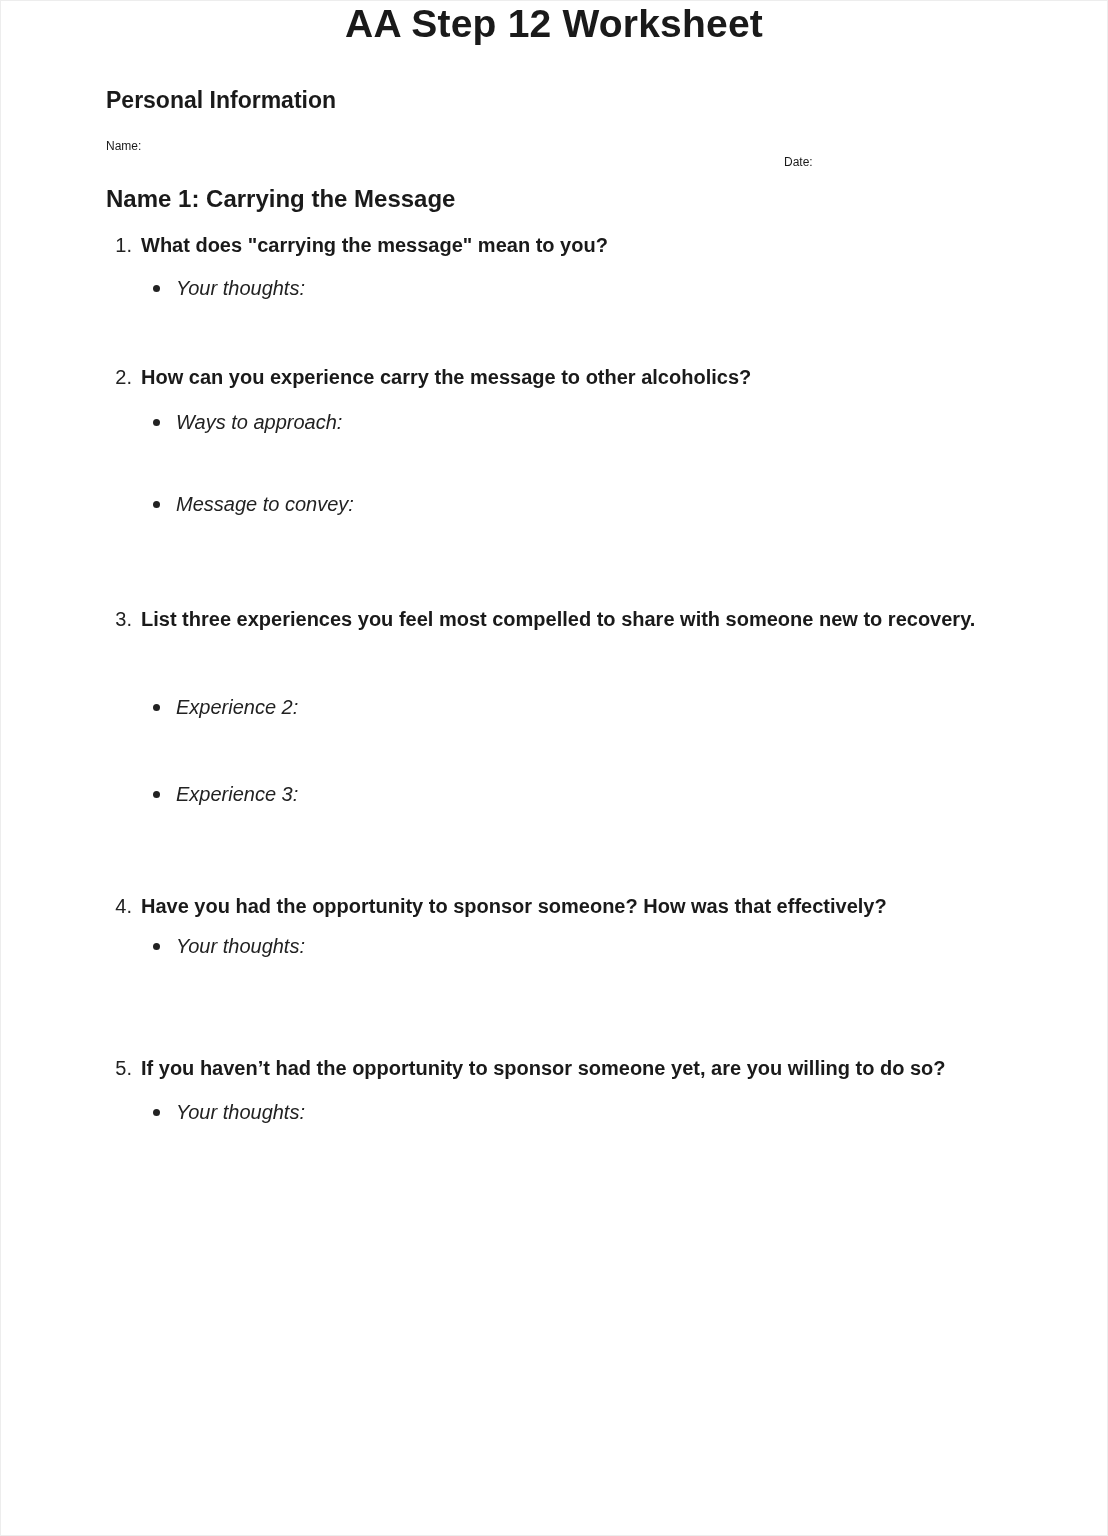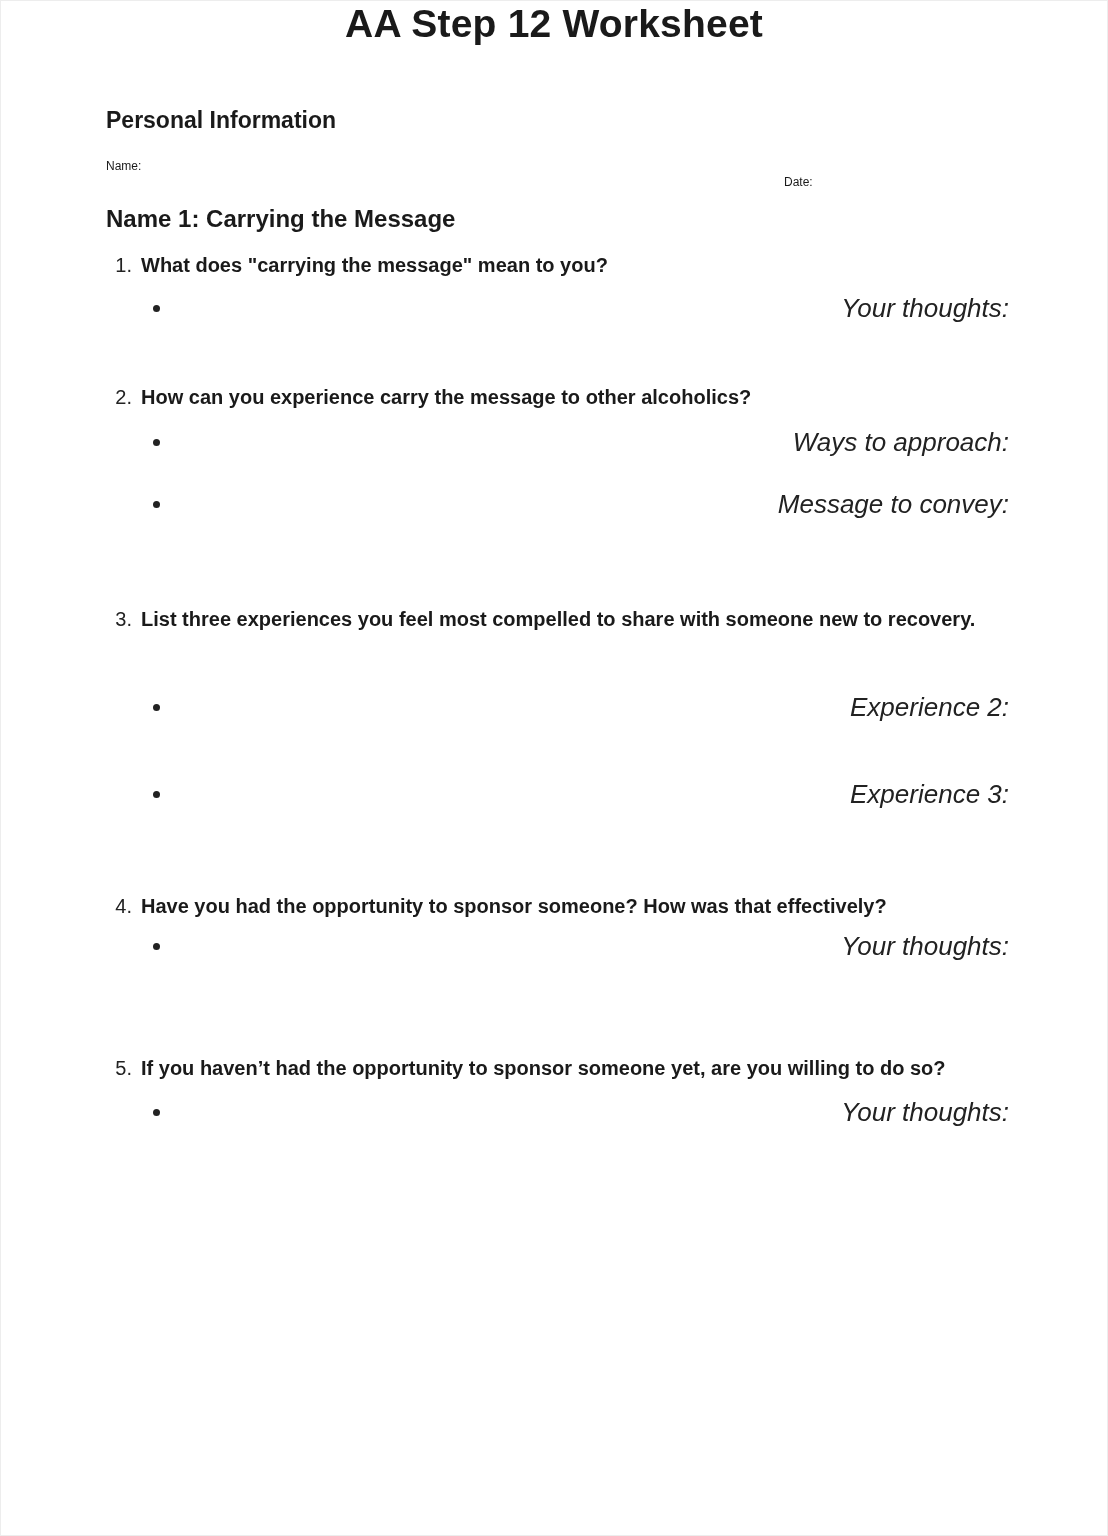--- a/index.html
+++ b/index.html
@@ -19,21 +19,21 @@
     padding: 0 98px 0 105px;
   }
   .doc-title {
     font-size: 39px;
     line-height: 46px;
     font-weight: 700;
     text-align: center;
     letter-spacing: 0.2px;
   }
   .section-heading {
-    margin-top: 58px;
+    margin-top: 38px;
     font-size: 23px;
     line-height: 30px;
     font-weight: 700;
   }
   .info-row {
     position: relative;
     margin-top: 18px;
     font-size: 12px;
     line-height: 26px;
     font-weight: 400;
@@ -68,43 +68,42 @@
   }
   .q-text {
     flex: 1;
     max-width: 860px;
     font-weight: 700;
   }
   .bullet {
     display: flex;
     align-items: flex-start;
     padding-left: 47px;
-    font-size: 26px;
+    font-size: 20px;
     line-height: 26px;
-    justify-content: space-between;
   }
   .dot {
     flex: 0 0 auto;
     width: 7px;
     height: 7px;
     border-radius: 50%;
     background: #222222;
     margin-top: 10px;
     margin-right: 16px;
   }
   .b-text {
     font-style: italic;
     font-weight: 400;
     color: #222222;
   }
   
   .mt-17 { margin-top: 17px; }
   .mt-63 { margin-top: 63px; }
   .mt-19 { margin-top: 19px; }
-  .mt-60 { margin-top: 36px; }
+  .mt-60 { margin-top: 56px; }
   .mt-89 { margin-top: 89px; }
   .mt-18 { margin-top: 18px; }
   .mt-62 { margin-top: 62px; }
   .mt-61 { margin-top: 61px; }
   .mt-86 { margin-top: 86px; }
   .mt-14 { margin-top: 14px; }
   .mt-96 { margin-top: 96px; }
 </style>
 </head>
 <body>

